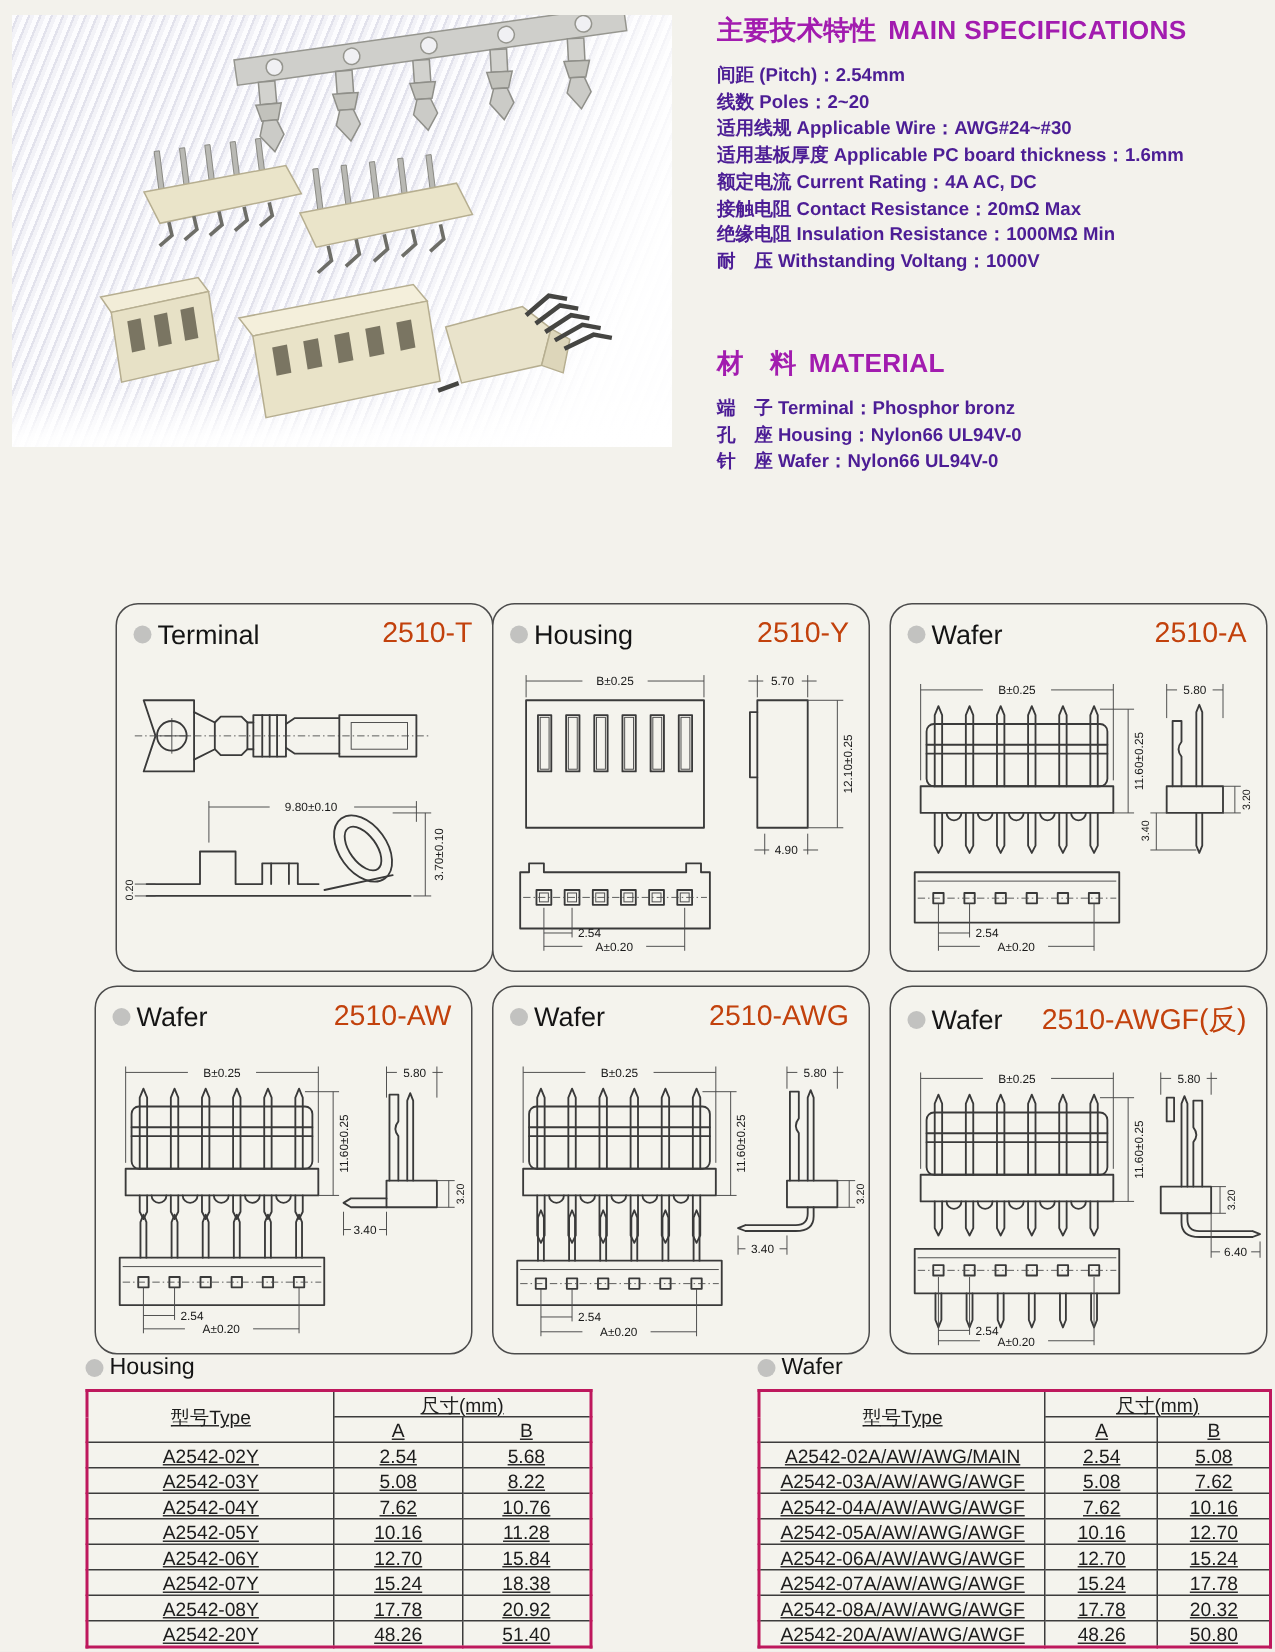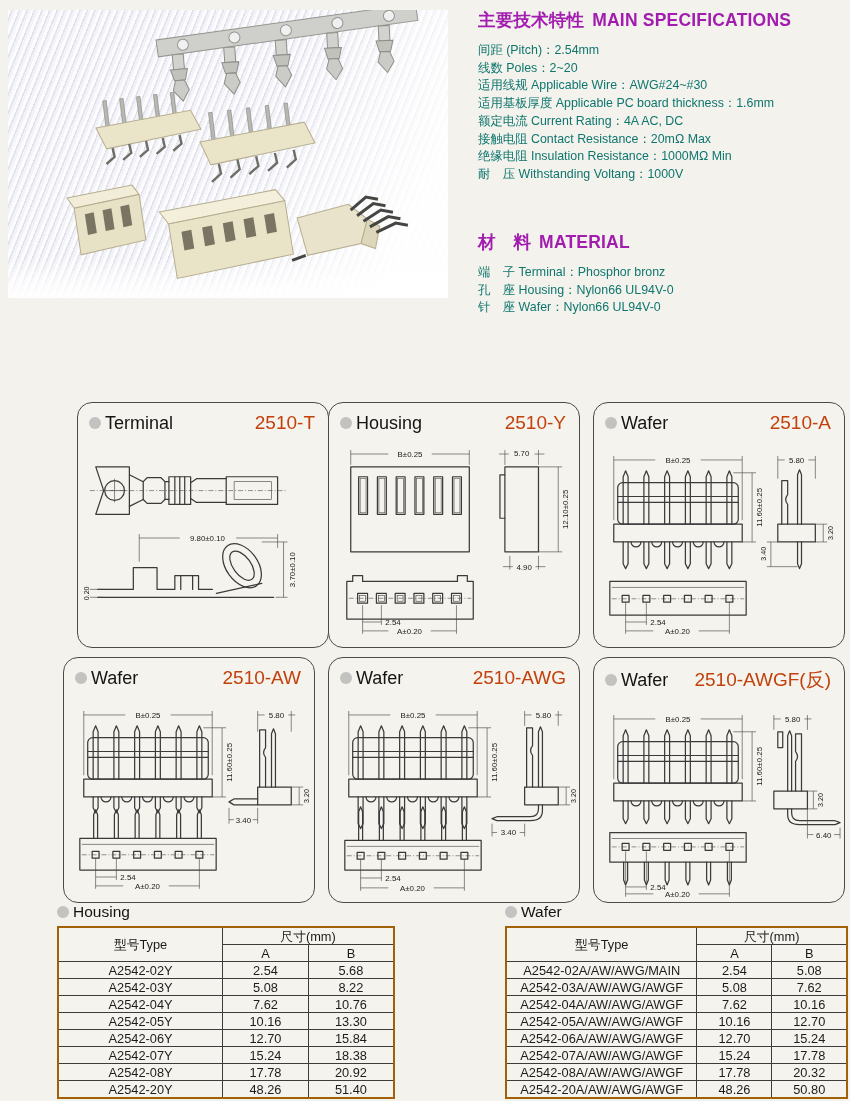--- a/index.html
+++ b/index.html
@@ -11,21 +11,21 @@
     background:
       linear-gradient(115deg, rgba(255,255,255,0) 55%, rgba(255,255,255,.95) 88%),
       linear-gradient(0deg, rgba(255,255,255,.9) 2%, rgba(255,255,255,0) 14%),
       repeating-linear-gradient(112deg,#fcfcfe 0 3px,#e2e2ec 3px 4.5px,#f2f2f7 4.5px 7px);}
   .photo svg{position:absolute;left:0;top:0;}
 
   
   .specs{position:absolute;left:478px;top:8px;width:366px;}
   .sec-head{font-size:17.5px;font-weight:bold;color:#a21caf;letter-spacing:.2px;margin:0 0 10px 0;}
   .sec-head .en{margin-left:8px;}
-  .spec-line{font-size:12.4px;color:#0f766e;line-height:17.7px;white-space:nowrap;}
+  .spec-line{font-size:12.4px;color:#4c1d95;line-height:17.7px;white-space:nowrap;font-weight:bold;}
   .material{position:absolute;left:478px;top:230px;width:366px;}
 
   
   .panel{position:absolute;width:252px;height:246px;border:1.5px solid #4b4b4b;border-radius:15px;background:#f4f3ed;box-sizing:border-box;}
   .phead{display:flex;align-items:center;padding:9px 13px 0 11px;}
   .dot{width:12px;height:12px;border-radius:50%;background:#c2c2c0;display:inline-block;flex:0 0 auto;}
   .plabel{font-size:18px;color:#141414;margin-left:4px;}
   .pcode{font-size:19px;color:#c2410c;margin-left:auto;}
   .drw{display:block;margin-top:2px;}
   .ln{fill:none;stroke:#3a3a3a;stroke-width:1.25;stroke-linejoin:round;stroke-linecap:round;}
@@ -38,21 +38,21 @@
 
   
   .tblwrap{position:absolute;}
   #tbl-housing{left:57px;top:903px;width:338px;}
   #tbl-wafer{left:505px;top:903px;width:343px;}
   .t-title{display:flex;align-items:center;margin-bottom:5px;}
   .t-title span.lbl{font-size:15.5px;color:#141414;margin-left:4px;}
   table{border-collapse:collapse;width:100%;table-layout:fixed;background:#f4f3ed;}
   th,td{border:1px solid #3c3c3c;font-size:12.8px;font-weight:normal;color:#1c1c1c;
         text-align:center;padding:0;height:16px;line-height:15px;overflow:hidden;white-space:nowrap;}
-  table{border:2px solid #a16207;}
+  table{border:2px solid #be185d;text-decoration:underline;}
   #tbl-housing col.ctype{width:49%;} #tbl-housing col.cab{width:25.5%;}
   #tbl-wafer col.ctype{width:56%;} #tbl-wafer col.cab{width:22%;}
 </style>
 </head>
 <body>
 
 <div class="page">
 
   <div class="photo">
     <svg width="440" height="288" viewBox="0 0 440 288">
@@ -670,21 +670,21 @@
             <td>8.22</td>
           </tr>
       <tr>
             <td>A2542-04Y</td>
             <td>7.62</td>
             <td>10.76</td>
           </tr>
       <tr>
             <td>A2542-05Y</td>
             <td>10.16</td>
-            <td>13.30</td>
+            <td>11.28</td>
           </tr>
       <tr>
             <td>A2542-06Y</td>
             <td>12.70</td>
             <td>15.84</td>
           </tr>
       <tr>
             <td>A2542-07Y</td>
             <td>15.24</td>
             <td>18.38</td>

